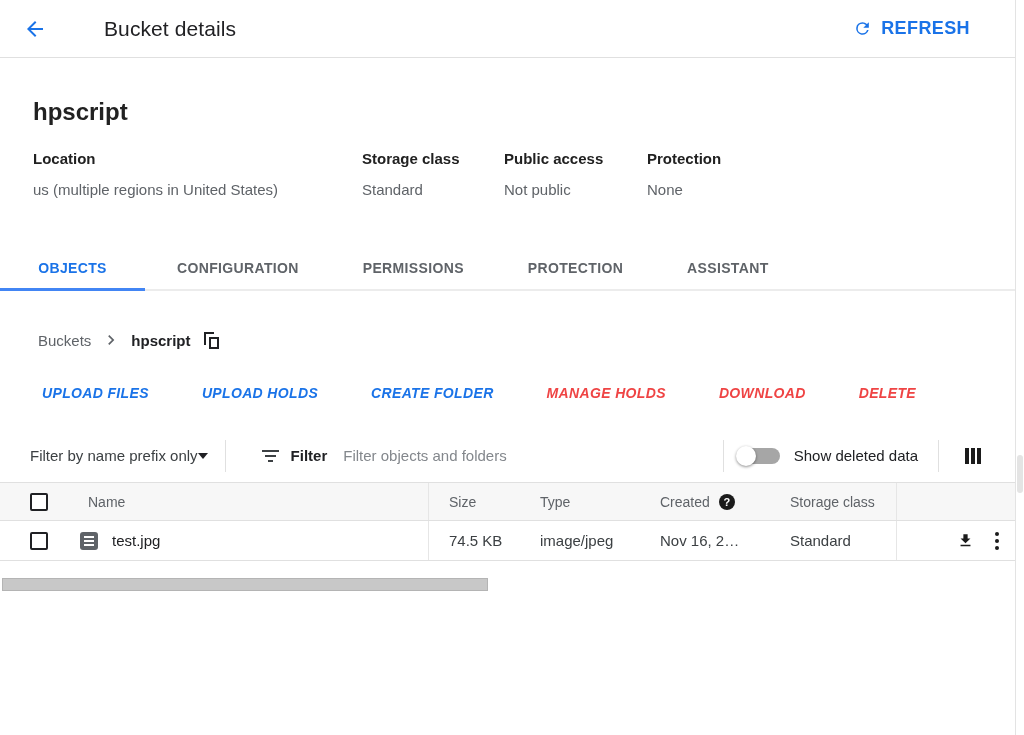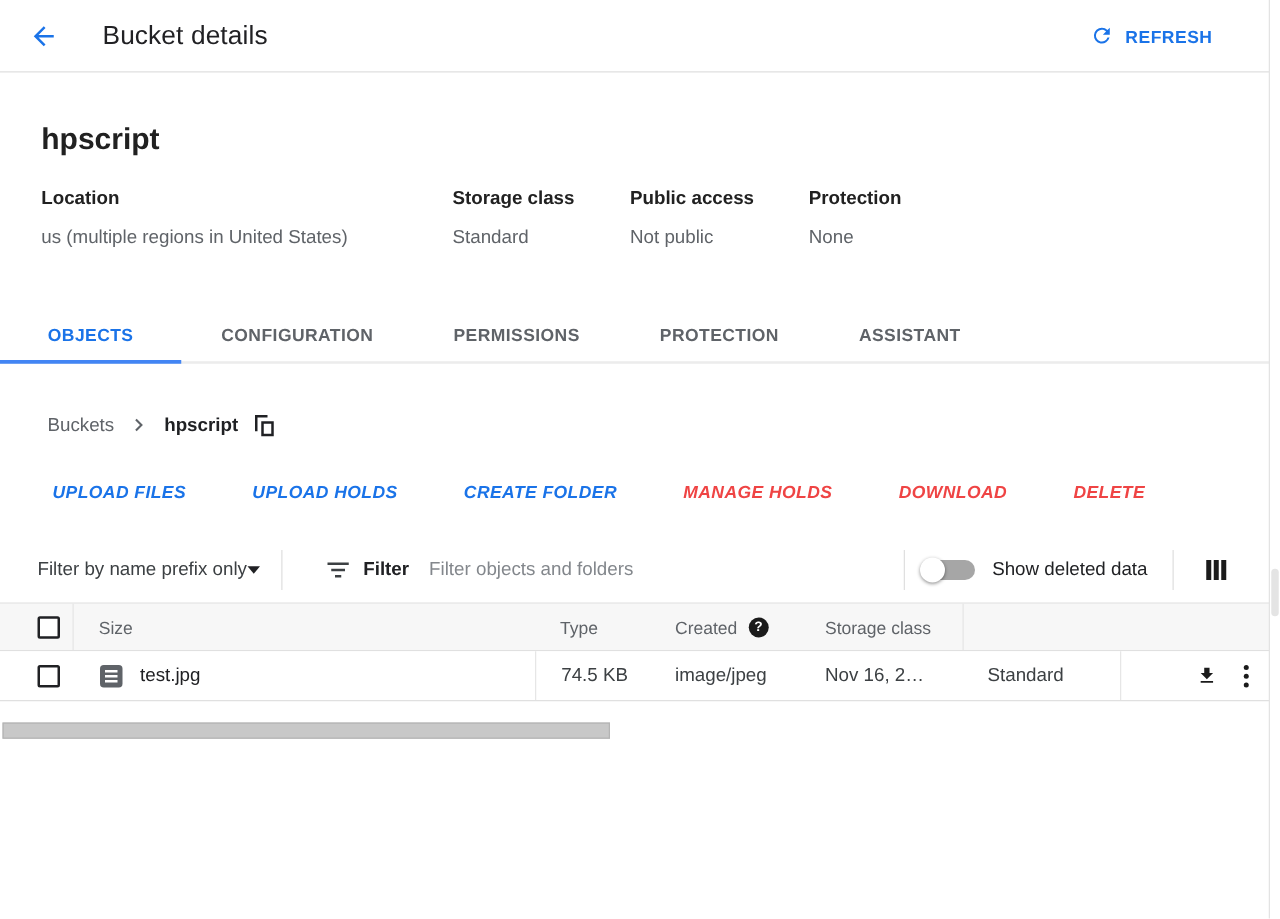--- a/index.html
+++ b/index.html
@@ -5,23 +5,23 @@
   * { margin:0; padding:0; box-sizing:border-box; }
   html,body { background:#fff; }
   body { font-family:"Liberation Sans","DejaVu Sans",sans-serif; color:#202124; }
   .page { position:relative; width:1024px; height:735px; background:#fff; overflow:hidden; }
   .right-edge { position:absolute; left:1015px; top:0; bottom:0; width:1px; background:#e3e3e3; }
   .v-scroll-thumb { position:absolute; right:1px; top:455px; width:6px; height:38px; background:#e4e4e4; border-radius:3px; }
 
   
   .app-bar { display:flex; align-items:center; height:58px; width:1016px; border-bottom:1px solid #e0e0e0; padding:0 0 0 22px; background:#fff; }
   .back-btn { width:26px; height:26px; display:flex; align-items:center; justify-content:center; cursor:pointer; }
-  .app-title { margin-left:34px; font-size:21px; font-weight:500; color:#212124; letter-spacing:.1px; }
+  .app-title { margin-left:56px; font-size:21px; font-weight:500; color:#212124; letter-spacing:.1px; }
   .bar-actions { margin-left:auto; display:flex; align-items:center; gap:56px; padding-right:46px; }
-  .bar-btn { display:flex; align-items:center; gap:9px; color:#1a73e8; font-size:14px; font-weight:700; letter-spacing:.4px; cursor:pointer; }
+  .bar-btn { display:flex; align-items:center; gap:9px; color:#1a73e8; font-size:18px; font-weight:700; letter-spacing:.4px; cursor:pointer; }
 
   
   .bucket-name { margin:40px 0 0 33px; font-size:24px; font-weight:700; color:#212121; }
   .meta-row { display:flex; margin:24px 0 0 33px; }
   .meta-col { }
   .meta-col:nth-child(1){ width:329px; } .meta-col:nth-child(2){ width:142px; } .meta-col:nth-child(3){ width:143px; }
   .meta-label { font-size:15px; font-weight:700; color:#212121; }
   .meta-value { margin-top:14px; font-size:15px; color:#5f6368; }
 
   
@@ -196,20 +196,21 @@
           <i></i>
         </div>
     </div>
   </div>
 
   <div class="obj-table">
     <div class="t-row t-head">
       <div class="cell check">
         <span class="checkbox"></span>
       </div>
+      <div class="cell name-h">Name</div>
       <div class="cell b-left">Size</div>
       <div class="cell">Type</div>
       <div class="cell">
         <span>Created</span>
         <span class="help-badge">?</span>
       </div>
       <div class="cell">Storage class</div>
       <div class="cell b-left"></div>
     </div>
 

